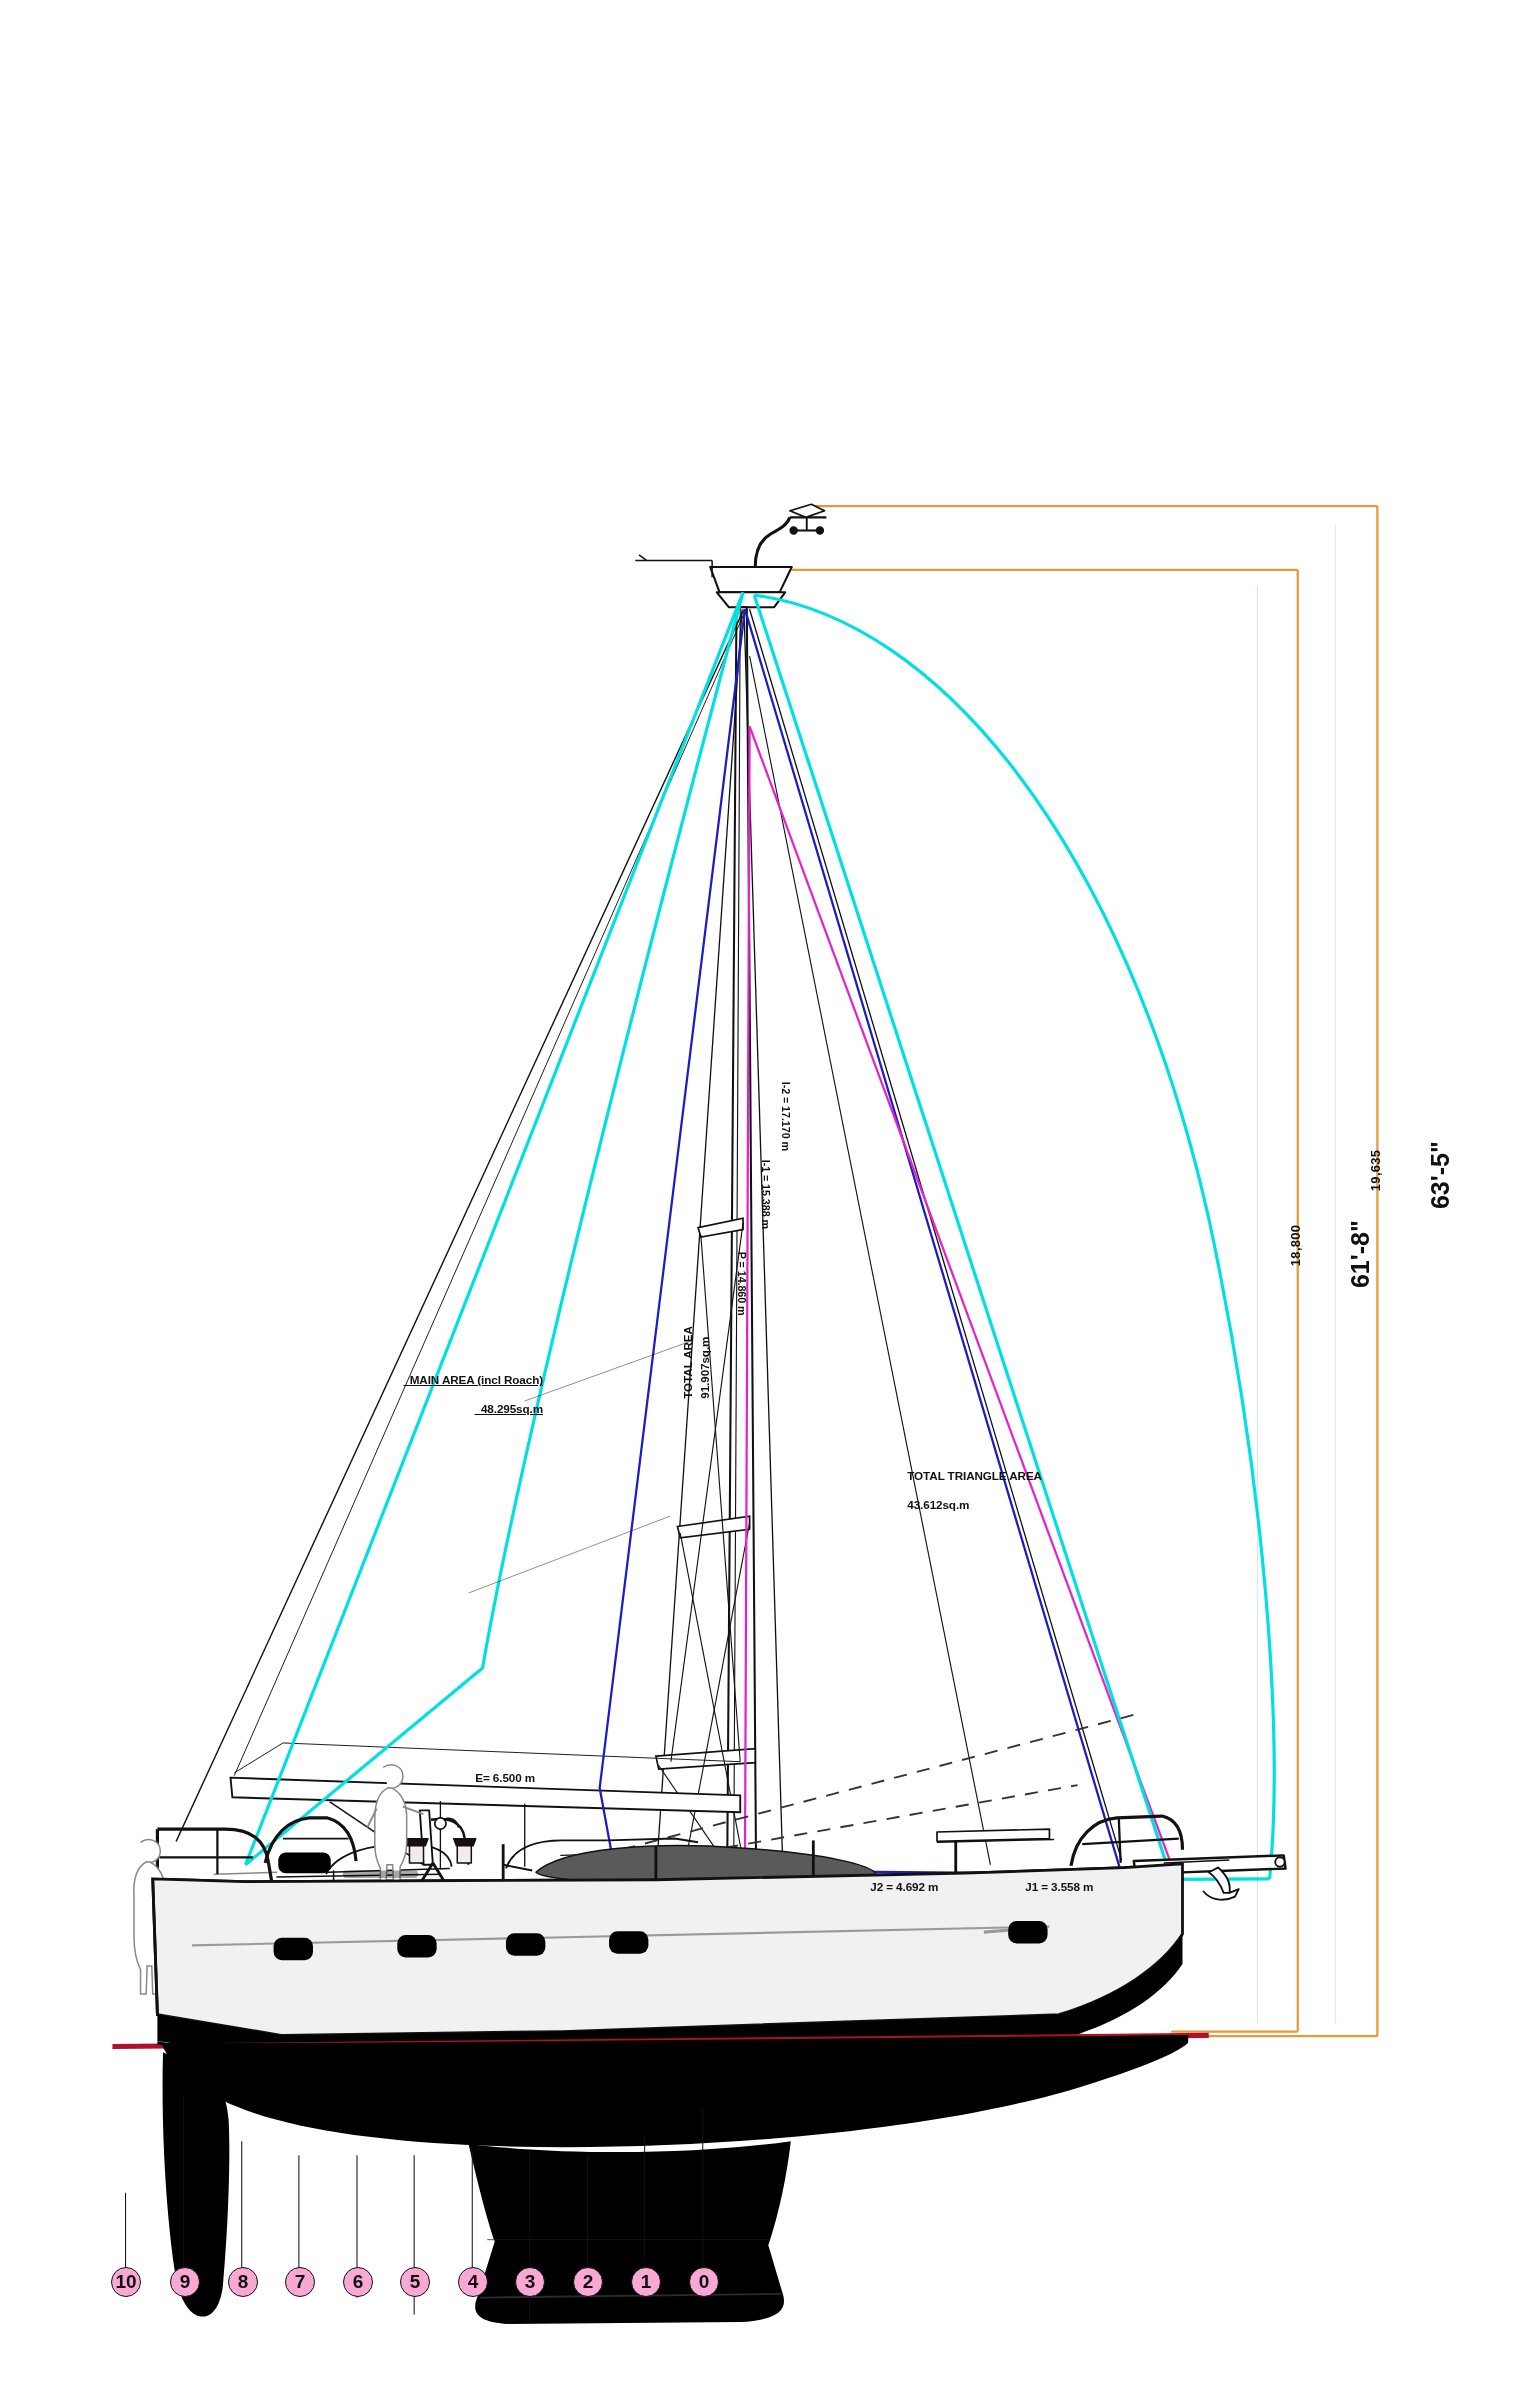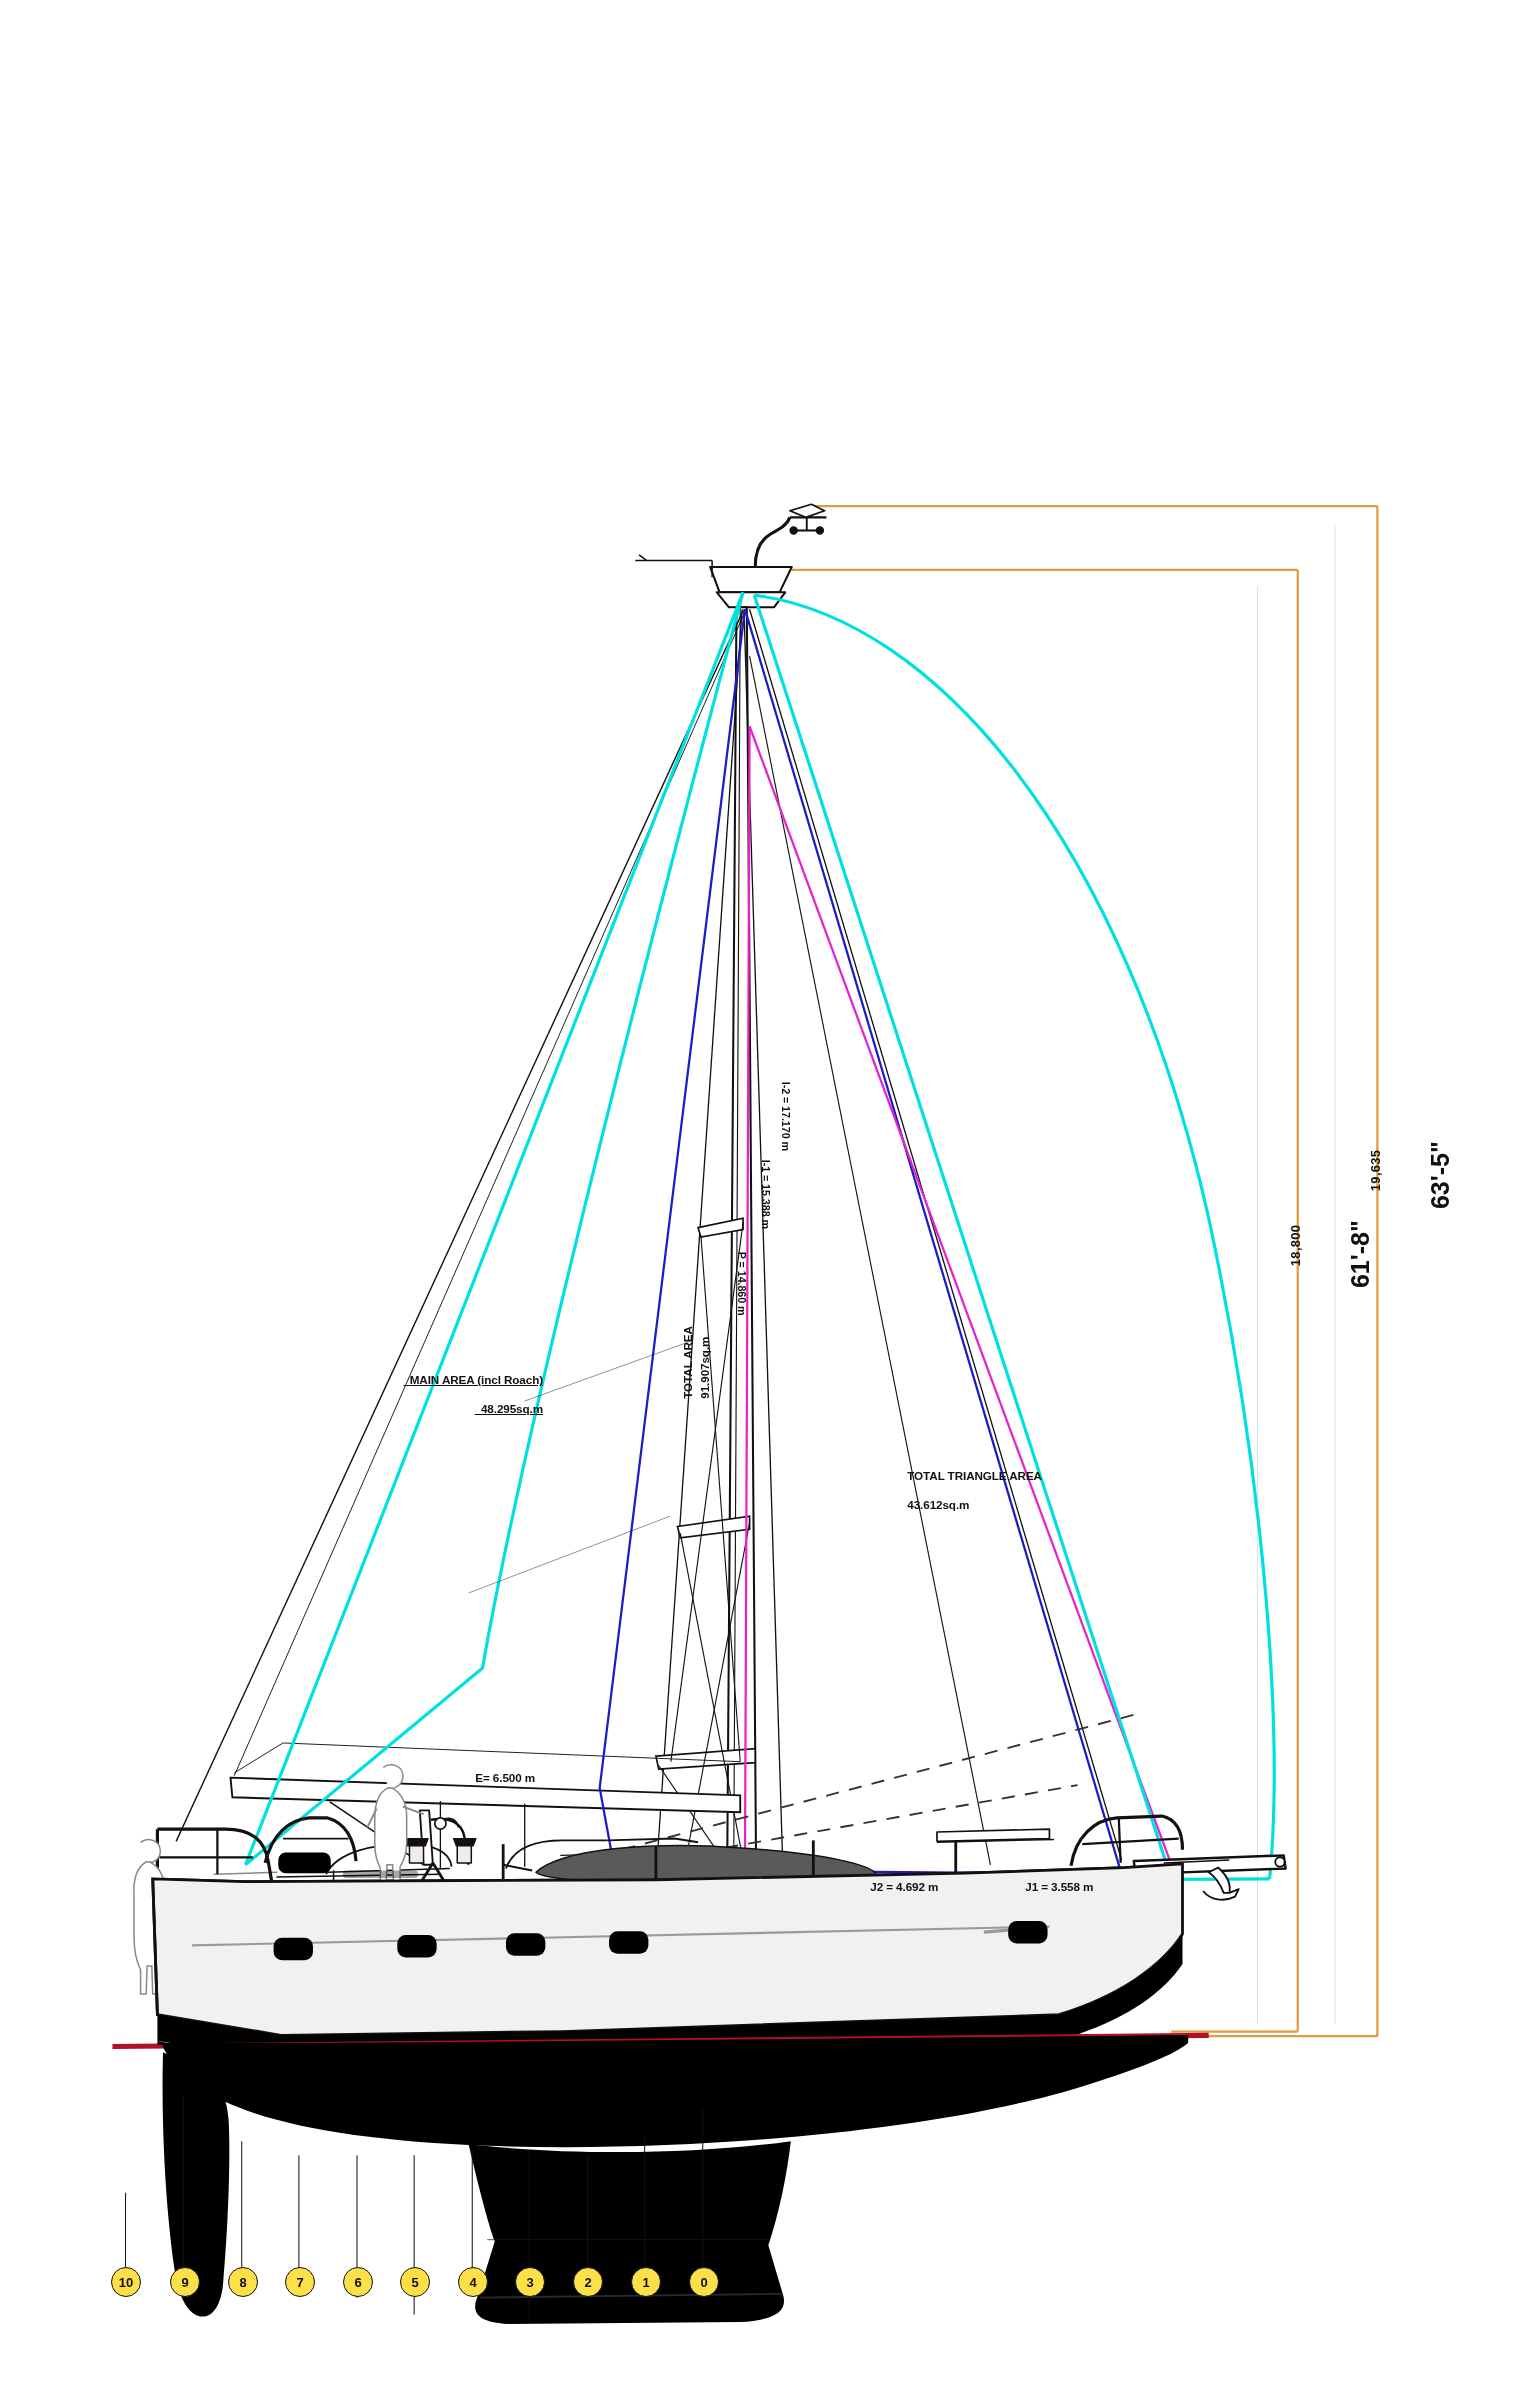--- a/index.html
+++ b/index.html
@@ -21,21 +21,21 @@
     line-height:1.22;
     letter-spacing:-0.1px;
   }
   .lbl.small{font-size:11.7px;}
   .lbl.tiny{font-size:10.8px;}
   .lbl.bold{font-weight:bold;}
   .rot-cw{transform-origin:0 0;transform:rotate(90deg);}
   .rot-ccw{transform-origin:0 0;transform:rotate(-90deg);}
   .stn{
     position:absolute;width:28px;height:28px;border:1.3px solid #111;border-radius:50%;
-    background:#fde047;font-size:13px;font-weight:600;
+    background:#f9a8d4;font-size:19px;font-weight:600;
     display:flex;align-items:center;justify-content:center;
     font-family:"Liberation Sans", sans-serif;color:#111;
   }
   .dimbig{font-size:25px;font-weight:bold;letter-spacing:0px;}
   .dimsmall{font-size:13px;font-weight:600;letter-spacing:0.3px;}
 </style>
 </head>
 <body>
 
 <div id="sheet">

